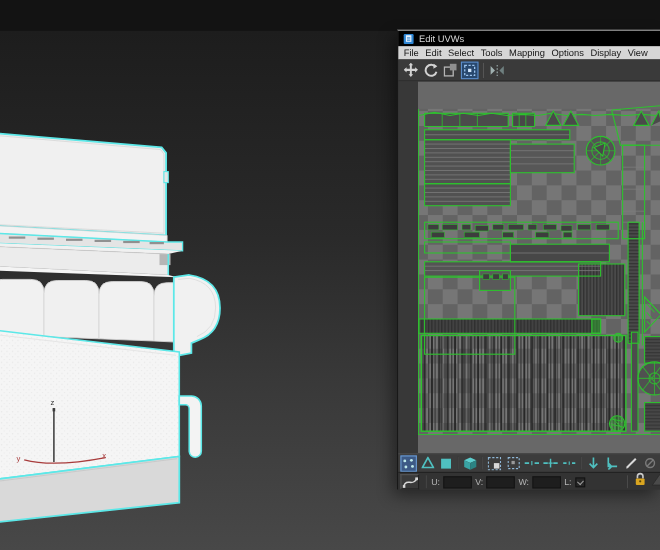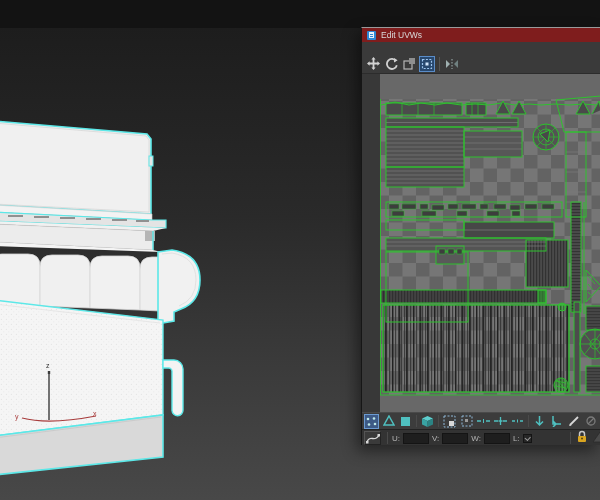--- a/index.html
+++ b/index.html
@@ -7,21 +7,21 @@
   .screen{position:relative;width:600px;height:500px;overflow:hidden;background:#141414;}
   .topband{position:absolute;left:0;top:0;width:600px;height:28px;background:#131313;}
   .viewport{position:absolute;left:0;top:28px;width:600px;height:472px;
     background:linear-gradient(180deg,#1d1d1d 0%,#2a2a2a 40%,#3a3a3a 70%,#484848 100%);}
   .model-svg{position:absolute;left:0;top:80px;}
 
   
   .uvw-window{position:absolute;left:361px;top:27px;width:239px;height:418px;
     background:#3a3a3a;border-top:1px solid #9a9a9a;border-left:1px solid #161616;
     overflow:hidden;box-shadow:-4px 6px 14px rgba(0,0,0,.45);}
-  .titlebar{position:absolute;left:0;top:0;width:100%;height:14px;background:#7f1d1d;
+  .titlebar{position:absolute;left:0;top:0;width:100%;height:14px;background:#000000;
     display:flex;align-items:center;padding-left:5px;gap:5px;}
   .titleicon{width:9px;height:9px;background:#2e86d4;border-radius:1px;position:relative;flex:0 0 auto;}
   .titleicon:after{content:"";position:absolute;left:2px;top:1.5px;width:5px;height:6px;background:#e8f2fc;}
   .titleicon:before{content:"";position:absolute;left:3px;top:3px;width:3px;height:1px;background:#2e86d4;
     box-shadow:0 2px 0 #2e86d4;z-index:1;}
   .titletext{color:#d8d8d8;font-size:8.5px;line-height:14px;white-space:nowrap;}
   .menubar{position:absolute;left:0;top:14px;width:100%;height:12px;background:#d6d6d6;
     display:flex;align-items:center;gap:6px;padding:0 0 0 5px;}
   .menubar span{font-size:8.5px;color:#151515;line-height:12px;white-space:nowrap;cursor:default;}
   .main-toolbar{position:absolute;left:0;top:26px;width:100%;height:20px;background:#3a3a3a;
@@ -111,20 +111,30 @@
     </svg>
   </div>
 
   <div class="uvw-window">
 
     <div class="titlebar">
       <span class="titleicon"></span>
       <span class="titletext">Edit UVWs</span>
     </div>
 
+    <div class="menubar">
+      <span>File</span>
+      <span>Edit</span>
+      <span>Select</span>
+      <span>Tools</span>
+      <span>Mapping</span>
+      <span>Options</span>
+      <span>Display</span>
+      <span>View</span>
+    </div>
 
     <div class="main-toolbar">
       <span class="icon-slot">
         <svg width="13" height="13" viewBox="0 0 13 13">
             <path d="M6.5,0 L8.6,2.4 H7.4 V5.4 H10.4 V4.2 L13,6.5 L10.4,8.8 V7.6 H7.4 V10.6 H8.6 L6.5,13 L4.4,10.6 H5.6 V7.6 H2.6 V8.8 L0,6.5 L2.6,4.2 V5.4 H5.6 V2.4 H4.4 Z" fill="#d2d2d2"></path>
           </svg>
       </span>
       <span class="icon-slot">
         <svg width="13" height="13" viewBox="0 0 13 13">
             <path d="M11,4 A5,5 0 1 0 11.8,8.2" fill="none" stroke="#d2d2d2" stroke-width="1.8"></path>

